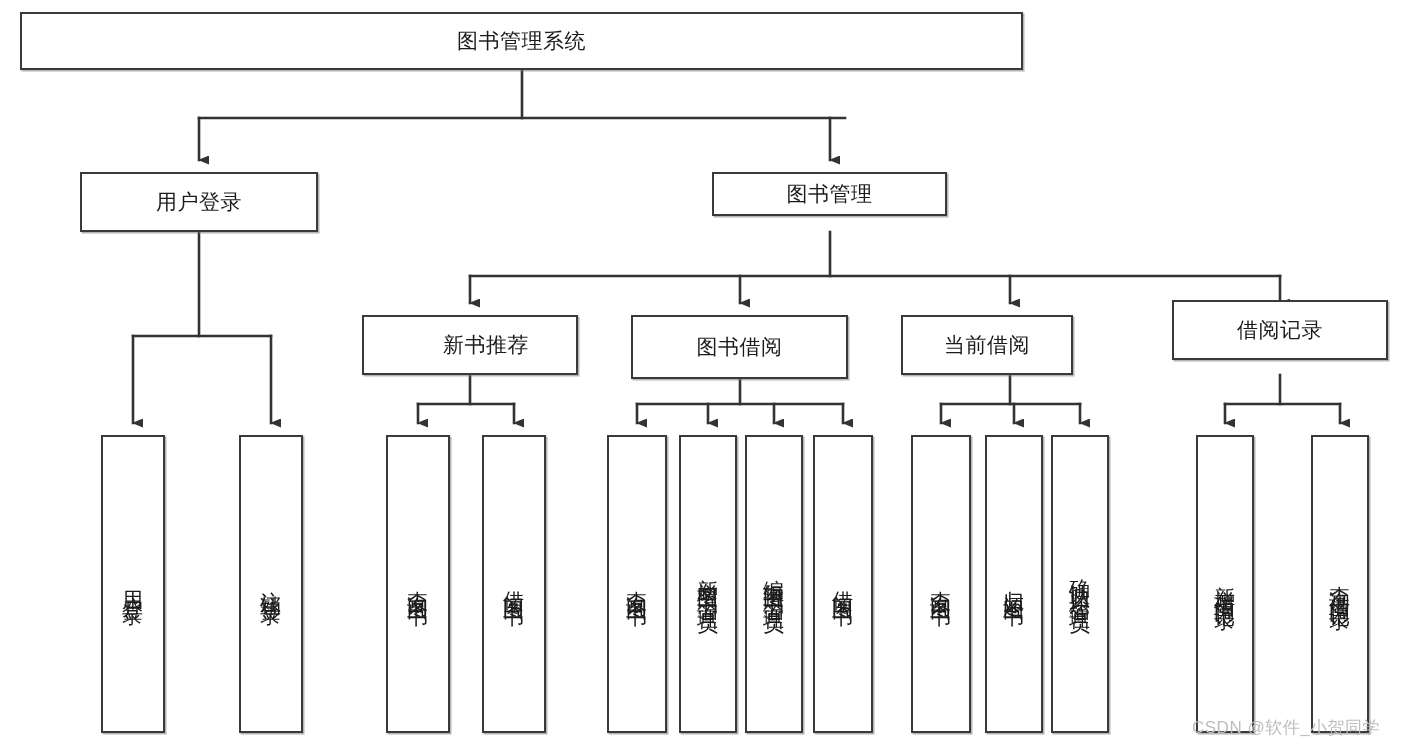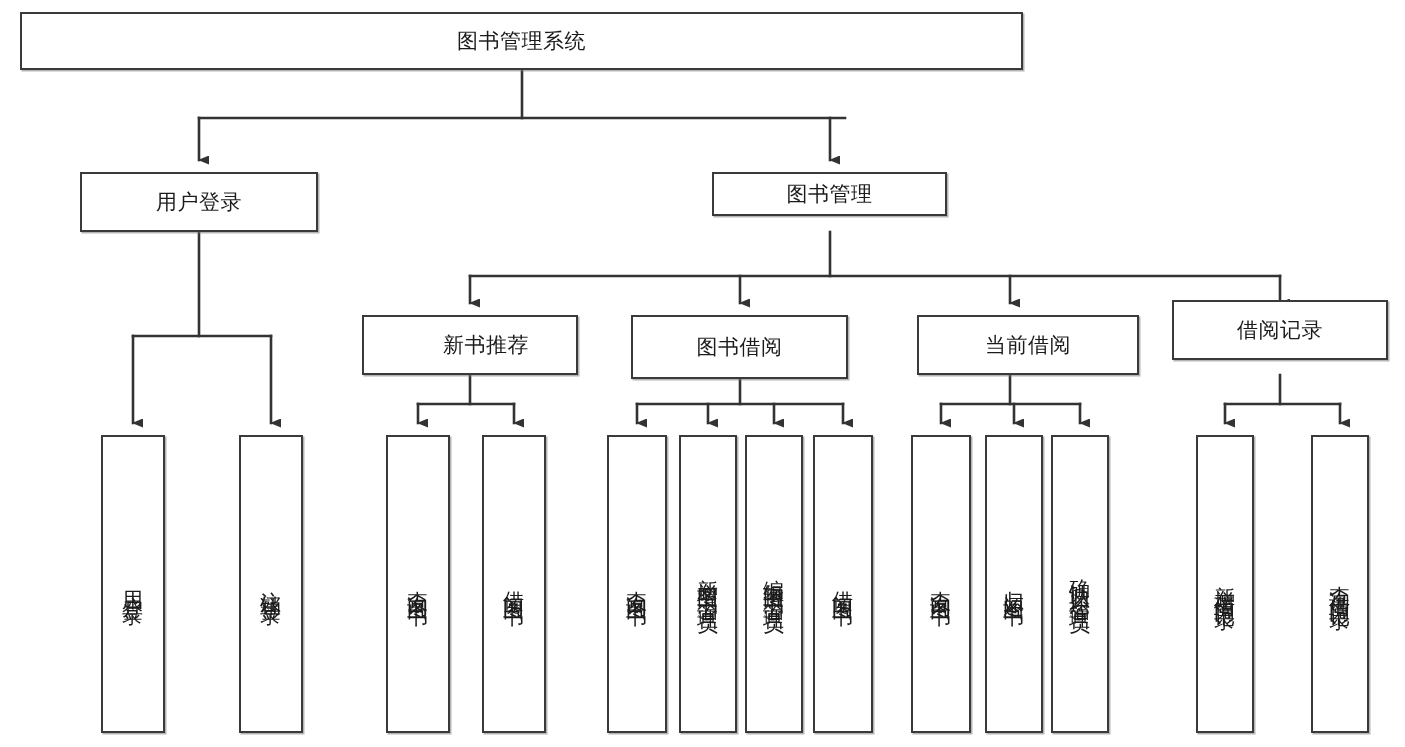--- a/index.html
+++ b/index.html
@@ -127,21 +127,21 @@
   <div class="node-box" id="node-l1-1" style="left: 712px; top: 172px; width: 235px; height: 44px;">
     <span class="node-label-h">图书管理</span>
   </div>
 
   <div class="node-box" id="node-l2-0" style="left: 362px; top: 315px; width: 216px; height: 60px; padding-left: 32px;">
     <span class="node-label-h">新书推荐</span>
   </div>
   <div class="node-box" id="node-l2-1" style="left: 631px; top: 315px; width: 217px; height: 64px;">
     <span class="node-label-h">图书借阅</span>
   </div>
-  <div class="node-box" id="node-l2-2" style="left: 901px; top: 315px; width: 222px; height: 60px; margin-left: 16px;">
+  <div class="node-box" id="node-l2-2" style="left: 901px; top: 315px; width: 172px; height: 60px;">
     <span class="node-label-h">当前借阅</span>
   </div>
   <div class="node-box" id="node-l2-3" style="left: 1172px; top: 300px; width: 216px; height: 60px;">
     <span class="node-label-h">借阅记录</span>
   </div>
 
   <div class="node-box" id="node-leaf-0" style="left: 101px; top: 435px; width: 64px; height: 298px;">
     <span class="node-label-v">用户登录</span>
   </div>
   <div class="node-box" id="node-leaf-1" style="left: 239px; top: 435px; width: 64px; height: 298px;">
@@ -174,14 +174,15 @@
   <div class="node-box" id="node-leaf-10" style="left: 1051px; top: 435px; width: 58px; height: 298px;">
     <span class="node-label-v">确认归还（管理员）</span>
   </div>
   <div class="node-box" id="node-leaf-11" style="left: 1196px; top: 435px; width: 58px; height: 298px;">
     <span class="node-label-v">新增借阅记录</span>
   </div>
   <div class="node-box" id="node-leaf-12" style="left: 1311px; top: 435px; width: 58px; height: 298px;">
     <span class="node-label-v">查询借阅记录</span>
   </div>
 
+  <div class="watermark" id="watermark" style="left: 1192px; top: 716px;">CSDN @软件_小贺同学</div>
 
 </div>
 
 </body></html>

